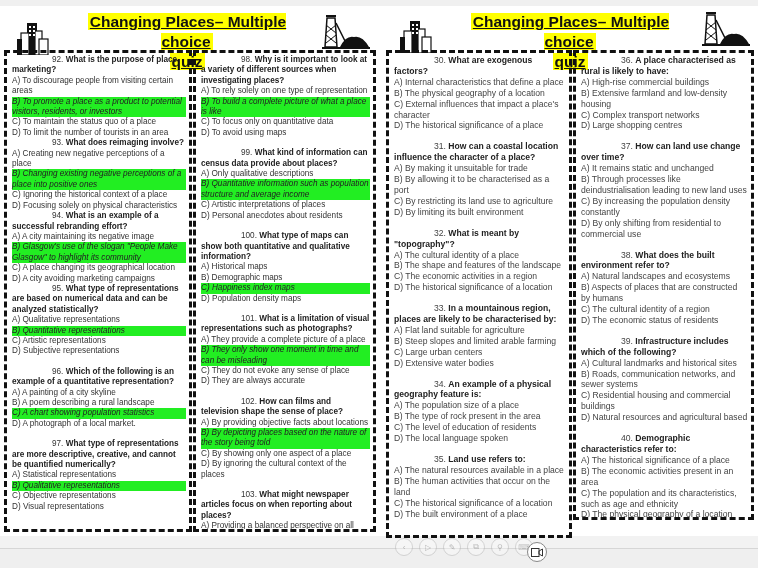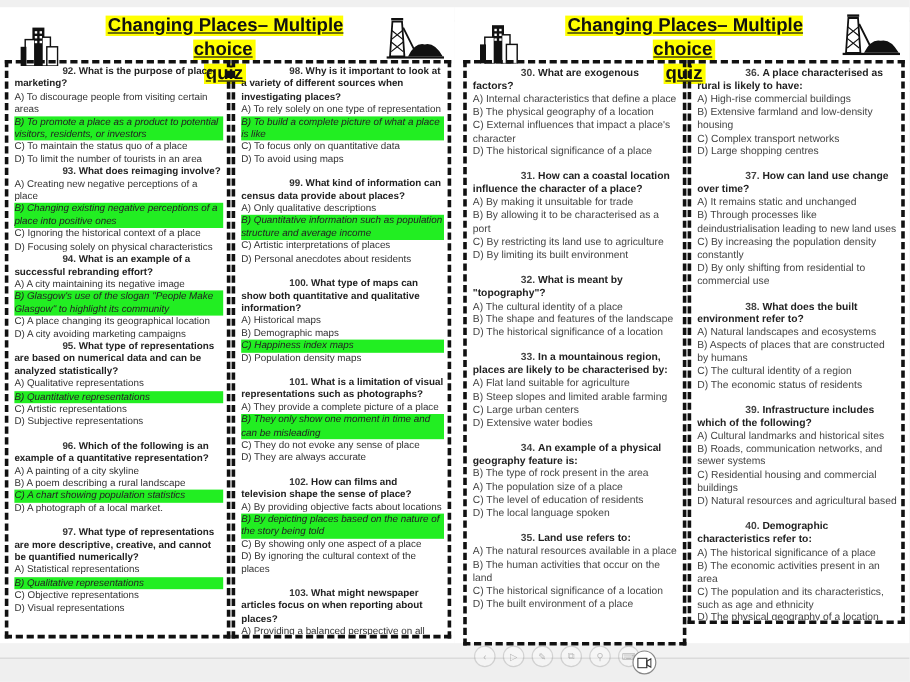--- a/index.html
+++ b/index.html
@@ -10,21 +10,21 @@
   .page.right { left:379px; }
   .bottombar { position:absolute; left:0; top:548px; width:758px; height:20px; background:#efefef; border-top:1px solid #d6d6d6; }
   .title { position:absolute; top:6px; text-align:center; font-weight:bold; font-size:15.5px; line-height:20px; color:#111; }
   .title span { background:#ffff00; text-decoration:underline; padding:0 2px; }
   .page.left .title { left:62px; width:250px; }
   .page.right .title { left:66px; width:250px; }
   .icon-box { position:absolute; }
   .col { position:absolute; border:3px dashed #111; box-sizing:border-box; padding:2px 3px 2px 5px; font-size:8.2px; line-height:10.4px; color:#333; overflow:hidden; }
   .col.rt { font-size:8.6px; line-height:10.9px; color:#444; }
   .q { margin:0; }
-  .q .num { font-weight:bold;padding-left:40px; }
+  .q .num { font-weight:normal;padding-left:40px; }
   .q .txt { font-weight:bold; color:#222;margin-top:28px; }
   .opt { margin:0; }
   .opt.hl { background:#22ee22; color:#222;font-style:italic; }
   .gap { height:10px; }
   .toolbar { position:absolute; left:395px; top:538px; width:180px; height:18px; display:flex; gap:6px; align-items:center; opacity:0.35; }
   .tb-btn { width:16px; height:16px; border:1px solid #999; border-radius:50%; font-size:8px; color:#555; display:flex; align-items:center; justify-content:center; background:#fff; }
   .cam-wrap { position:absolute; left:527px; top:542px; width:18px; height:18px; border:1px solid #888; border-radius:50%; background:#fff; display:flex; align-items:center; justify-content:center; }
 </style>
 </head>
 <body>
@@ -175,31 +175,32 @@
       <div class="gap"></div>
       <div class="q"><span class="num">31.</span> <span class="txt">How can a coastal location influence the character of a place?</span></div>
       <div class="opt">A) By making it unsuitable for trade</div>
       <div class="opt">B) By allowing it to be characterised as a port</div>
       <div class="opt">C) By restricting its land use to agriculture</div>
       <div class="opt">D) By limiting its built environment</div>
       <div class="gap"></div>
       <div class="q"><span class="num">32.</span> <span class="txt">What is meant by "topography"?</span></div>
       <div class="opt">A) The cultural identity of a place</div>
       <div class="opt">B) The shape and features of the landscape</div>
+      <div class="opt">C) The economic activities in a region</div>
       <div class="opt">D) The historical significance of a location</div>
       <div class="gap"></div>
       <div class="q"><span class="num">33.</span> <span class="txt">In a mountainous region, places are likely to be characterised by:</span></div>
       <div class="opt">A) Flat land suitable for agriculture</div>
       <div class="opt">B) Steep slopes and limited arable farming</div>
       <div class="opt">C) Large urban centers</div>
       <div class="opt">D) Extensive water bodies</div>
       <div class="gap"></div>
       <div class="q"><span class="num">34.</span> <span class="txt">An example of a physical geography feature is:</span></div>
+      <div class="opt">A) The population size of a place</div>
       <div class="opt">B) The type of rock present in the area</div>
-      <div class="opt">A) The population size of a place</div>
       <div class="opt">C) The level of education of residents</div>
       <div class="opt">D) The local language spoken</div>
       <div class="gap"></div>
       <div class="q"><span class="num">35.</span> <span class="txt">Land use refers to:</span></div>
       <div class="opt">A) The natural resources available in a place</div>
       <div class="opt">B) The human activities that occur on the land</div>
       <div class="opt">C) The historical significance of a location</div>
       <div class="opt">D) The built environment of a place</div>
     </div>
   <div class="col rt" id="rcol2" style="left:194px;top:44px;width:181px;height:470px;">

